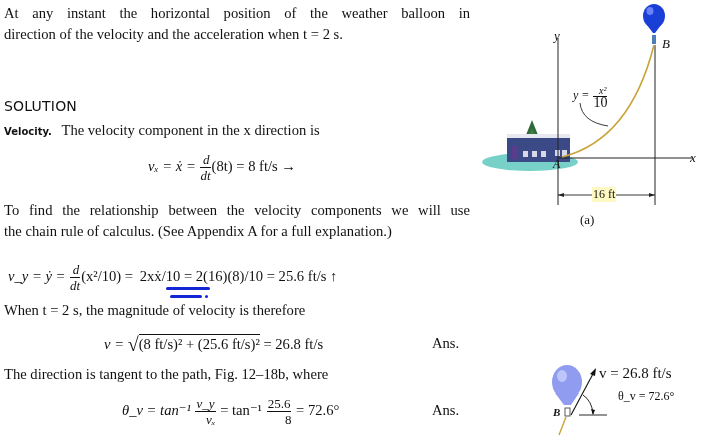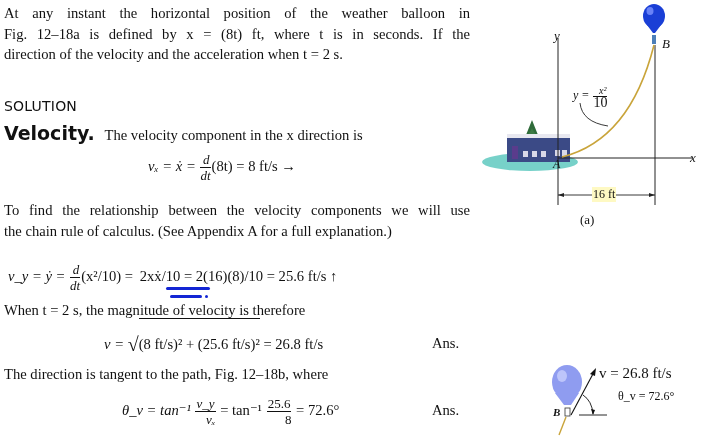--- a/index.html
+++ b/index.html
@@ -6,40 +6,39 @@
   body { width: 701px; height: 441px; position: relative; overflow: hidden;
          font-family: "Liberation Serif", "DejaVu Serif", serif; color: #111; }
   .abs { position: absolute; }
   .para { font-size: 14.6px; line-height: 20.5px; text-align: justify; width: 466px; left: 4px; }
   .problem { top: 3px; }
   .problem .line { display: block; text-align-last: justify; white-space: nowrap; }
   .problem .line.last { text-align-last: left; }
   .sans { font-family: "DejaVu Sans", "Liberation Sans", sans-serif; }
   .solution { top: 98px; left: 4px; font-size: 14px; letter-spacing: 0.2px; }
   .vel-head { top: 122px; left: 4px; font-size: 14.6px; }
-  .vel-head b { font-family: "DejaVu Sans", sans-serif; font-weight: bold; font-size: 19px; }
+  .vel-head b { font-family: "DejaVu Sans", sans-serif; font-weight: bold; font-size: 10px; }
   .eq { font-size: 14.6px; white-space: nowrap; }
   i { font-style: italic; }
   .frac { display: inline-block; vertical-align: middle; text-align: right; line-height: 15px; margin: 0 1px; }
   .frac .num { display: block; border-bottom: 1px solid #111; padding: 0 1px; font-size: 13px; }
   .frac .den { display: block; font-size: 13px; }
   .frac.nobar .num { border-bottom: none; }
   .ul1 { position: absolute; left: 166px; top: 287px; width: 44px; height: 3px; background: #1326d4; border-radius: 2px; }
   .ul2 { position: absolute; left: 170px; top: 295px; width: 32px; height: 3px; background: #1326d4; border-radius: 2px; }
   .ul3 { position: absolute; left: 205px; top: 295px; width: 3px; height: 3px; background: #1326d4; border-radius: 50%; }
   .ans { font-size: 14.6px; }
-  .sqrt-bar { border-top: 1px solid #111; padding-top: 17px; margin-top: 32px; }
+  .sqrt-bar { border-top: 1px solid #111; padding-top: 1px; margin-top: 32px; }
   .fig-label { font-size: 13px; }
 </style>
 </head>
 <body>
 
 <div class="abs para problem">
   <span class="line">At any instant the horizontal position of the weather balloon in</span>
-  <span class="line">Fig. 12–18a is defined by x = (8t) ft, where t is in seconds. If the</span>
   <span class="line last">direction of the velocity and the acceleration when t = 2 s.</span>
 </div>
 
 <div class="abs solution sans">SOLUTION</div>
 
 <div class="abs vel-head">
   <b>Velocity.</b>
   <span style="margin-left:6px">The velocity component in the x direction is</span>
 </div>
 

